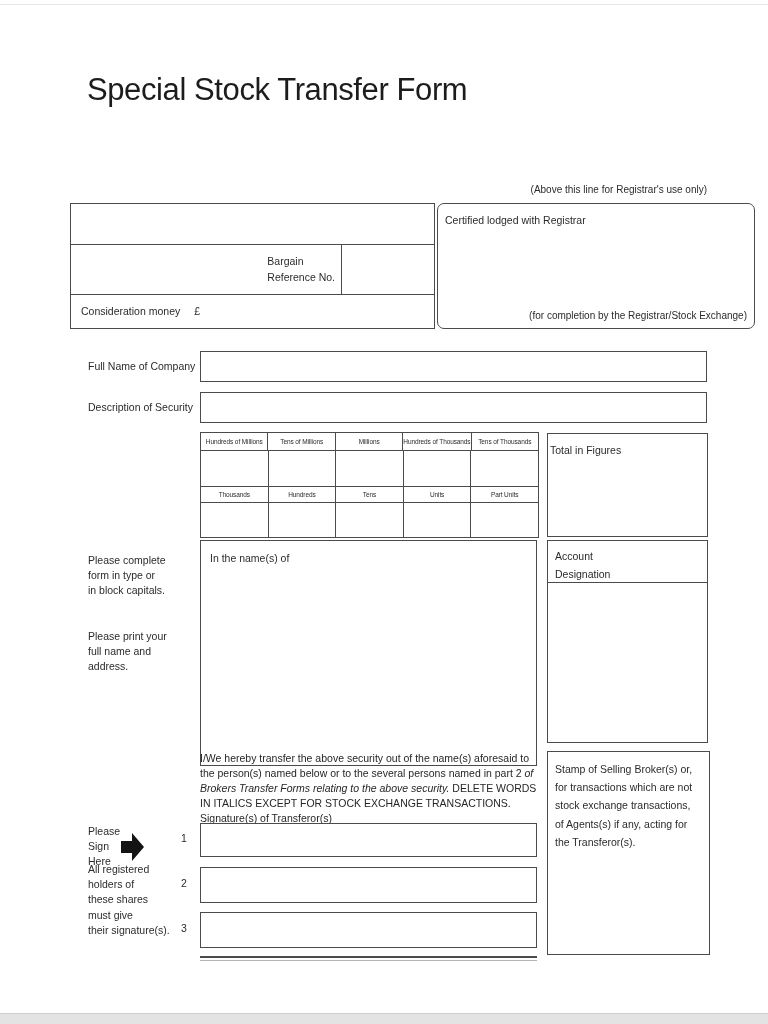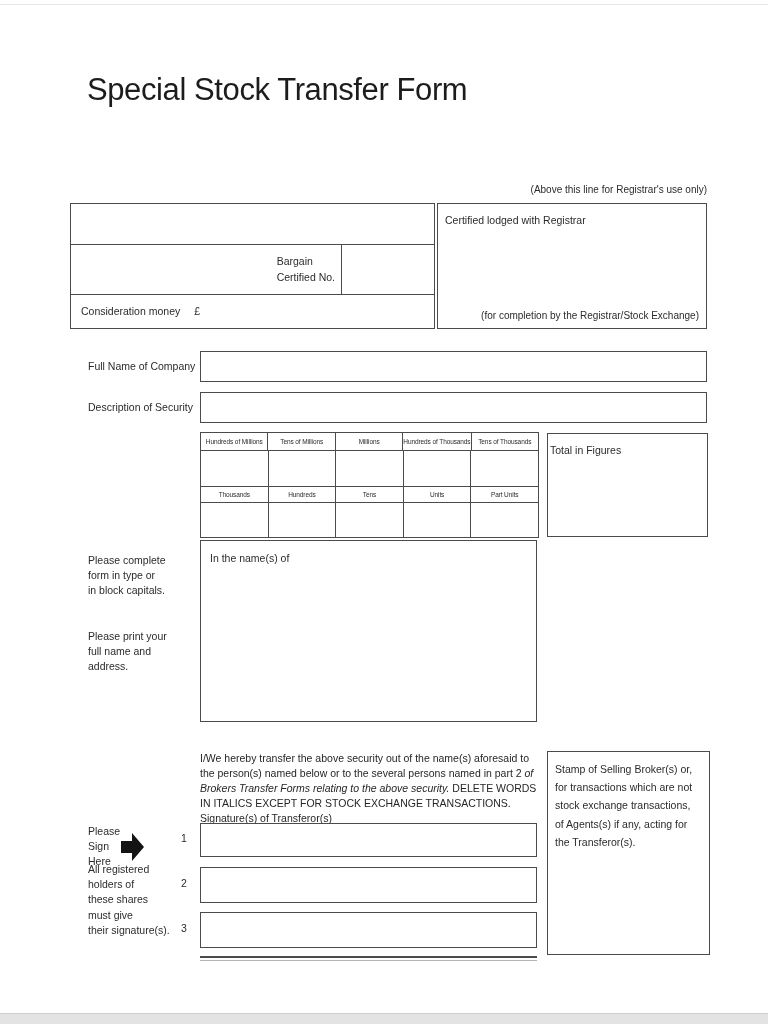--- a/index.html
+++ b/index.html
@@ -46,31 +46,31 @@
 
   <h1 class="abs title" style="left:87px;top:72px;">Special Stock Transfer Form</h1>
 
   <div class="abs note" style="left:350px;top:184px;width:357px;text-align:right;">(Above this line for Registrar's use only)</div>
 
   <div class="abs outerbox" style="left:70px;top:203px;width:365px;height:126px;display:flex;flex-direction:column;">
     <div class="tl-row1"></div>
     <div class="tl-row2">
       <div class="tl-row2-left">
         <span class="lbl pre" style="margin-right:6px;">Bargain
-Certified No.</span>
+Reference No.</span>
       </div>
       <div class="tl-row2-right"></div>
     </div>
     <div class="tl-row3">
       <span class="lbl" style="margin-left:10px;">Consideration money</span>
       <span class="lbl" style="margin-left:14px;">£</span>
     </div>
   </div>
 
-  <div class="abs outerbox certified" style="left:437px;top:203px;width:270px;height:126px;">
+  <div class="abs outerbox certified" style="left:437px;top:203px;width:318px;height:126px;border-radius:7px;">
     <span class="lbl">Certified lodged with Registrar</span>
     <span class="note completion-note">(for completion by the Registrar/Stock Exchange)</span>
   </div>
 
   <div class="abs lbl" style="left:88px;top:359px;">Full Name of Company</div>
   <div class="abs outerbox" style="left:200px;top:351px;width:507px;height:31px;"></div>
 
   <div class="abs lbl" style="left:88px;top:400px;">Description of Security</div>
   <div class="abs outerbox" style="left:200px;top:392px;width:507px;height:31px;"></div>
 
@@ -110,24 +110,31 @@
     <span class="lbl">Total in Figures</span>
   </div>
 
   <div class="abs lbl pre" style="left:88px;top:553px;">Please complete
 form in type or
 in block capitals.</div>
   <div class="abs lbl pre" style="left:88px;top:629px;">Please print your
 full name and
 address.</div>
 
-  <div class="abs outerbox" style="left:200px;top:540px;width:337px;height:182px;padding:7px 9px;">
+  <div class="abs outerbox" style="left:200px;top:540px;width:337px;height:226px;padding:7px 9px;">
     <span class="lbl">In the name(s) of</span>
   </div>
 
+  <div class="abs outerbox" style="left:547px;top:540px;width:161px;height:203px;display:flex;flex-direction:column;">
+    <div class="acct-label">
+      <span class="lbl pre">Account
+Designation</span>
+    </div>
+    <div style="flex:1;"></div>
+  </div>
 
   <p class="abs para" style="left:200px;top:751px;width:346px;">
     <span>I/We hereby transfer the above security out of the name(s) aforesaid to the person(s) named below or to the several persons named in part 2 </span><i>of Brokers Transfer Forms relating to the above security.</i><span> DELETE WORDS IN ITALICS EXCEPT FOR STOCK EXCHANGE TRANSACTIONS. Signature(s) of Transferor(s)</span>
   </p>
 
   <div class="abs outerbox" style="left:547px;top:751px;width:163px;height:204px;padding:7px;">
     <span class="lbl" style="line-height:1.45;">Stamp of Selling Broker(s) or, for transactions which are not stock exchange transactions, of Agents(s) if any, acting for the Transferor(s).</span>
   </div>
 
   <div class="abs lbl pre" style="left:88px;top:824px;">Please

